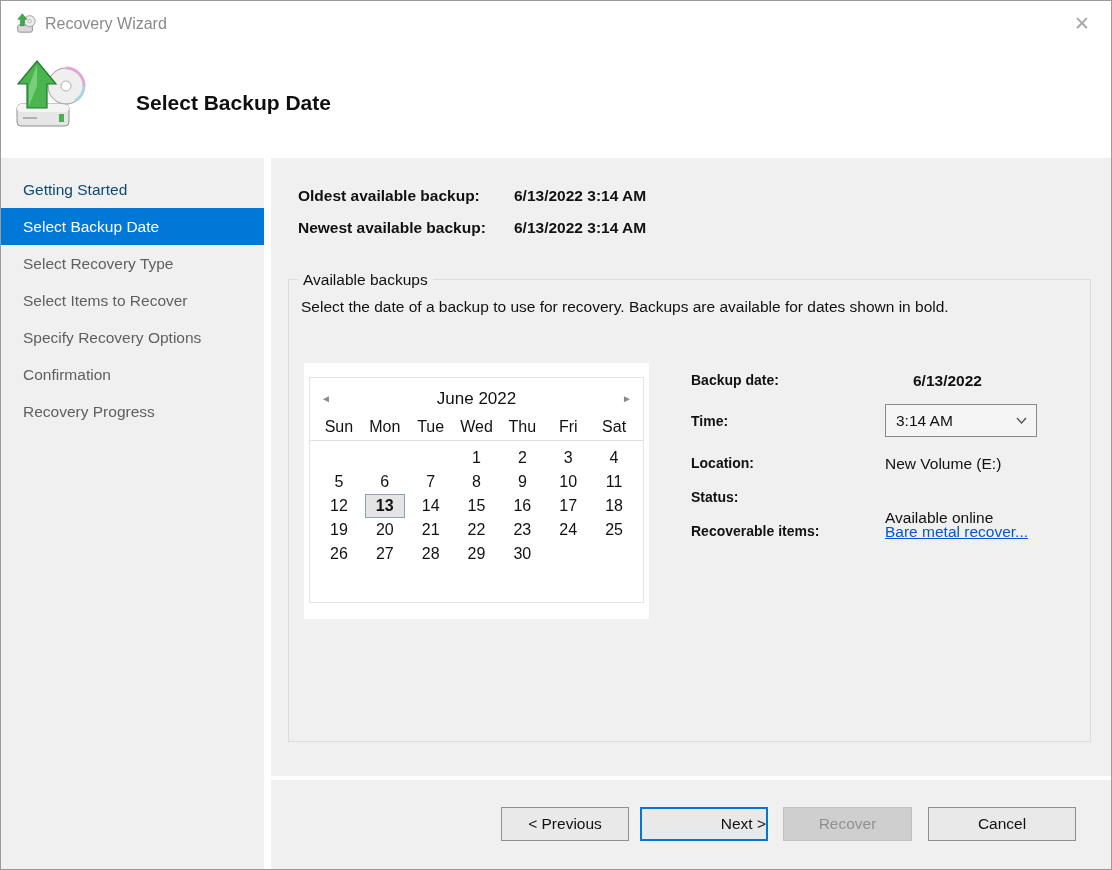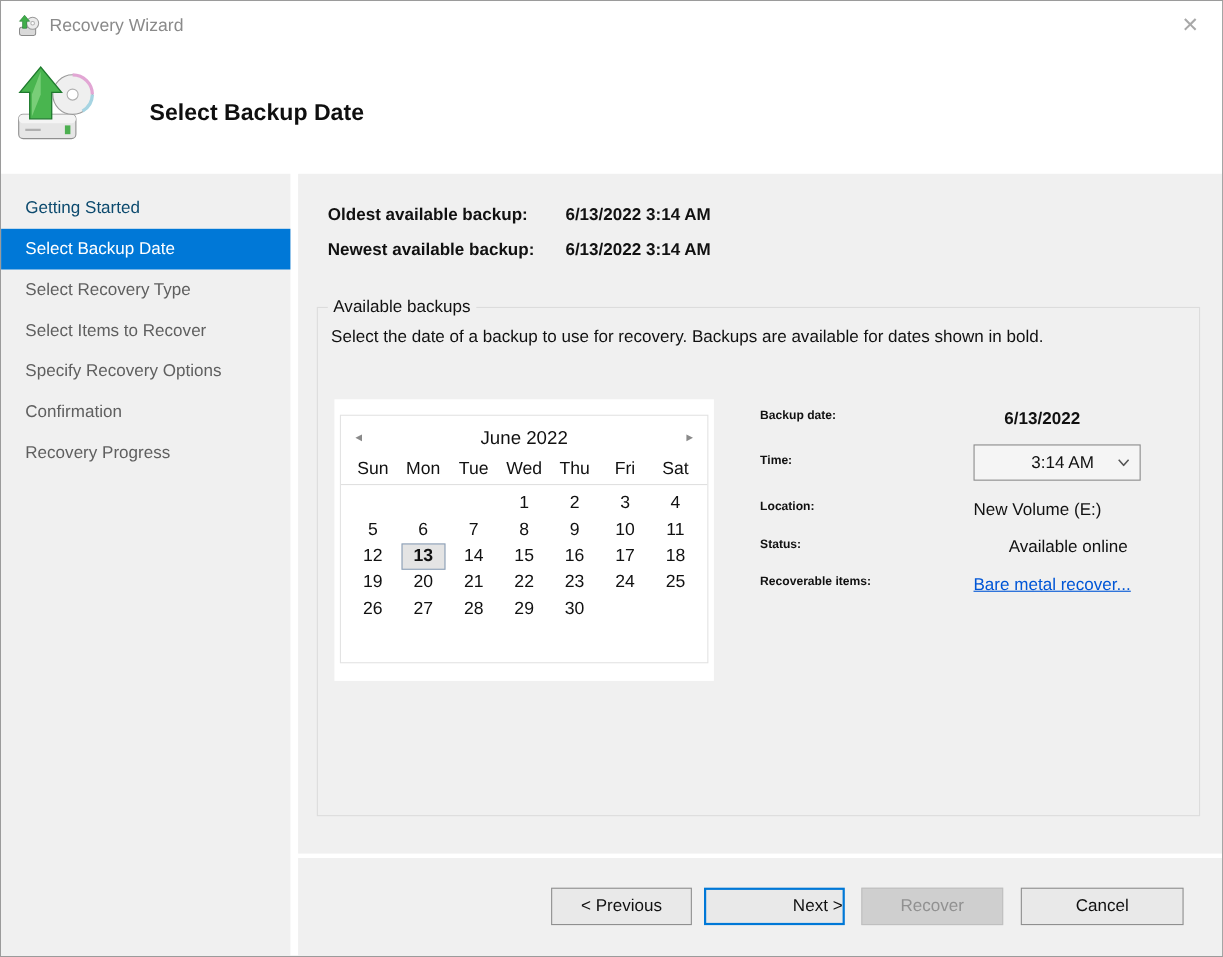--- a/index.html
+++ b/index.html
@@ -57,26 +57,26 @@
   .cal-nav.prev { left:2px; } .cal-nav.next { right:2px; }
   .cal-week, .cal-row { display:grid; grid-template-columns:repeat(7,1fr); padding:0 6px; }
   .cal-week { border-bottom:1px solid #e0e0e0; padding-bottom:4px; }
   .cal-wd { text-align:center; font-size:16px; color:#111; }
   .cal-rows { padding-top:5px; }
   .cal-cell { height:24px; line-height:24px; text-align:center; font-size:16px; color:#111; }
   .cal-cell .daybox { display:inline-block; min-width:40px; height:24px; line-height:22px; }
   .cal-cell.selected .daybox { background:#e4e4e4; border:1px solid #8ca0b8; font-weight:bold; }
 
   
-  .det-label { position:absolute; left:420px; font-size:11px; font-weight:bold; color:#111; }
+  .det-label { position:absolute; left:420px; font-size:14px; font-weight:bold; color:#111; }
   .det-value { position:absolute; left:614px; font-size:15.5px; color:#111; }
   .det-value.strong { font-weight:bold;margin-left:28px; }
   .dropdown { position:absolute; left:614px; top:246px; width:152px; height:33px;
     background:#f5f5f5; border:1px solid #8a8a8a; font-size:15.5px; color:#111;
-    line-height:31px; padding-left:10px; cursor:default;text-align:center; }
+    line-height:31px; padding-left:10px; cursor:default; }
   .dropdown .chev { position:absolute; right:9px; top:12px; }
   .link { color:#0056d6; text-decoration:underline; cursor:pointer; }
 
   
   .btn { position:absolute; top:27px; height:34px; font-size:15.5px;
     background:#e9e9e9; border:1px solid #8f8f8f; color:#111; text-align:center;
     line-height:32px; cursor:pointer; }
   .btn.default { border:2px solid var(--accent,#0078d7); line-height:30px;text-align:right; }
   .btn.disabled { background:#cfcfcf; border:1px solid #bfbfbf; color:#919191; cursor:default; }
 </style>
@@ -208,21 +208,21 @@
       <span>3:14 AM</span>
       <svg class="chev" width="11" height="7" viewBox="0 0 11 7">
           <polyline points="1,1 5.5,6 10,1" fill="none" stroke="#555" stroke-width="1.4"></polyline>
         </svg>
     </div>
 
     <div class="det-label" style="top:297px;">Location:</div>
     <div class="det-value" style="top:297px;">New Volume (E:)</div>
 
     <div class="det-label" style="top:331px;">Status:</div>
-    <div class="det-value" style="top:331px;margin-left:32px;">Available online</div>
+    <div class="det-value" style="top:351px;">Available online</div>
 
     <div class="det-label" style="top:365px;">Recoverable items:</div>
     <div class="det-value link" style="top:365px;">Bare metal recover...</div>
   </div>
 
   <div class="footer">
     <div class="btn" style="left:230px; width:128px;">&lt; Previous</div>
     <div class="btn default" style="left:369px; width:128px;">Next &gt;</div>
     <div class="btn disabled" style="left:512px; width:129px;">Recover</div>
     <div class="btn" style="left:657px; width:148px;">Cancel</div>

